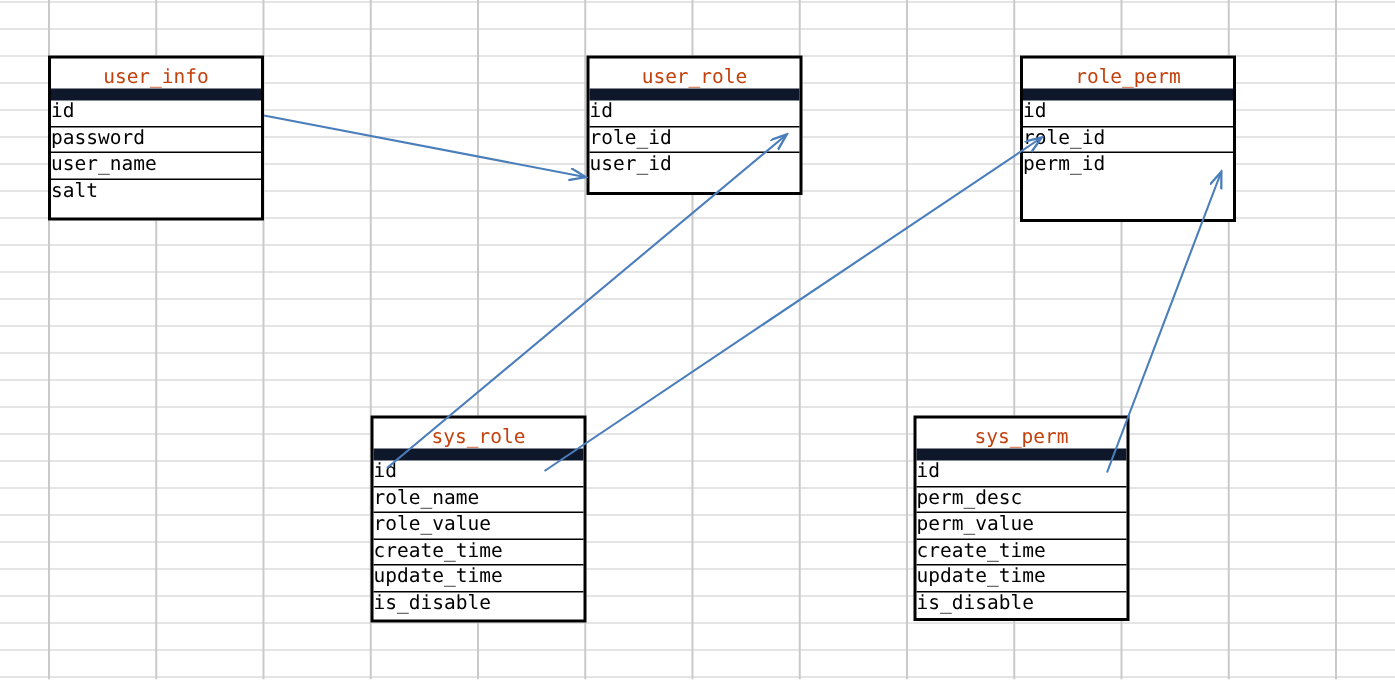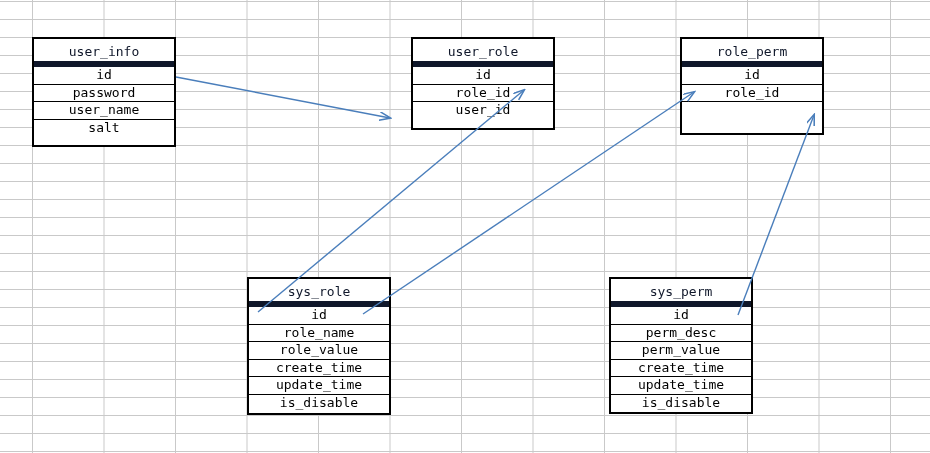--- a/index.html
+++ b/index.html
@@ -25,27 +25,26 @@
     border: 2px solid #000000;
     background: #ffffff;
     box-sizing: border-box;
     z-index: 3;
   }
   .er-title {
     text-align: center;
     font-size: 13px;
     line-height: 26px;
     height: 28px;
-    color: #0f172a;
-    border-bottom: 6px solid #0f172a;
+    color: #c2410c;
+    border-bottom: 8px solid #0f172a;
     box-sizing: border-box;
     white-space: nowrap;
   }
   .er-field {
-    text-align: center;
     font-size: 13px;
     line-height: 16px;
     height: 17.5px;
     color: #000000;
     border-bottom: 1px solid #000000;
     box-sizing: border-box;
     white-space: nowrap;
   }
   .er-field.last {
     border-bottom: none;
@@ -80,30 +79,31 @@
   </svg>
 
   <div id="tables-layer">
       <div class="er-table" style="left: 32px; top: 37px; width: 144px; height: 110px; border-color: rgb(0, 0, 0); background: rgb(255, 255, 255);">
         <div class="er-title">user_info</div>
         <div class="er-field">id</div>
         <div class="er-field">password</div>
         <div class="er-field">user_name</div>
         <div class="er-field last">salt</div>
       </div>
-      <div class="er-table" style="left: 391px; top: 37px; width: 144px; height: 93px; border-color: rgb(0, 0, 0); background: rgb(255, 255, 255); margin-left: 20px;">
+      <div class="er-table" style="left: 391px; top: 37px; width: 144px; height: 93px; border-color: rgb(0, 0, 0); background: rgb(255, 255, 255);">
         <div class="er-title">user_role</div>
         <div class="er-field">id</div>
         <div class="er-field">role_id</div>
         <div class="er-field last">user_id</div>
       </div>
-      <div class="er-table" style="left: 680px; top: 37px; width: 144px; height: 98px; border-color: rgb(0, 0, 0); background: rgb(255, 255, 255);">
+      <div class="er-table" style="left: 680px; top: 37px; width: 144px; height: 111px; border-color: rgb(0, 0, 0); background: rgb(255, 255, 255);">
         <div class="er-title">role_perm</div>
         <div class="er-field">id</div>
         <div class="er-field">role_id</div>
+        <div class="er-field last">perm_id</div>
       </div>
       <div class="er-table" style="left: 247px; top: 277px; width: 144px; height: 138px; border-color: rgb(0, 0, 0); background: rgb(255, 255, 255);">
         <div class="er-title">sys_role</div>
         <div class="er-field">id</div>
         <div class="er-field">role_name</div>
         <div class="er-field">role_value</div>
         <div class="er-field">create_time</div>
         <div class="er-field">update_time</div>
         <div class="er-field last">is_disable</div>
       </div>

